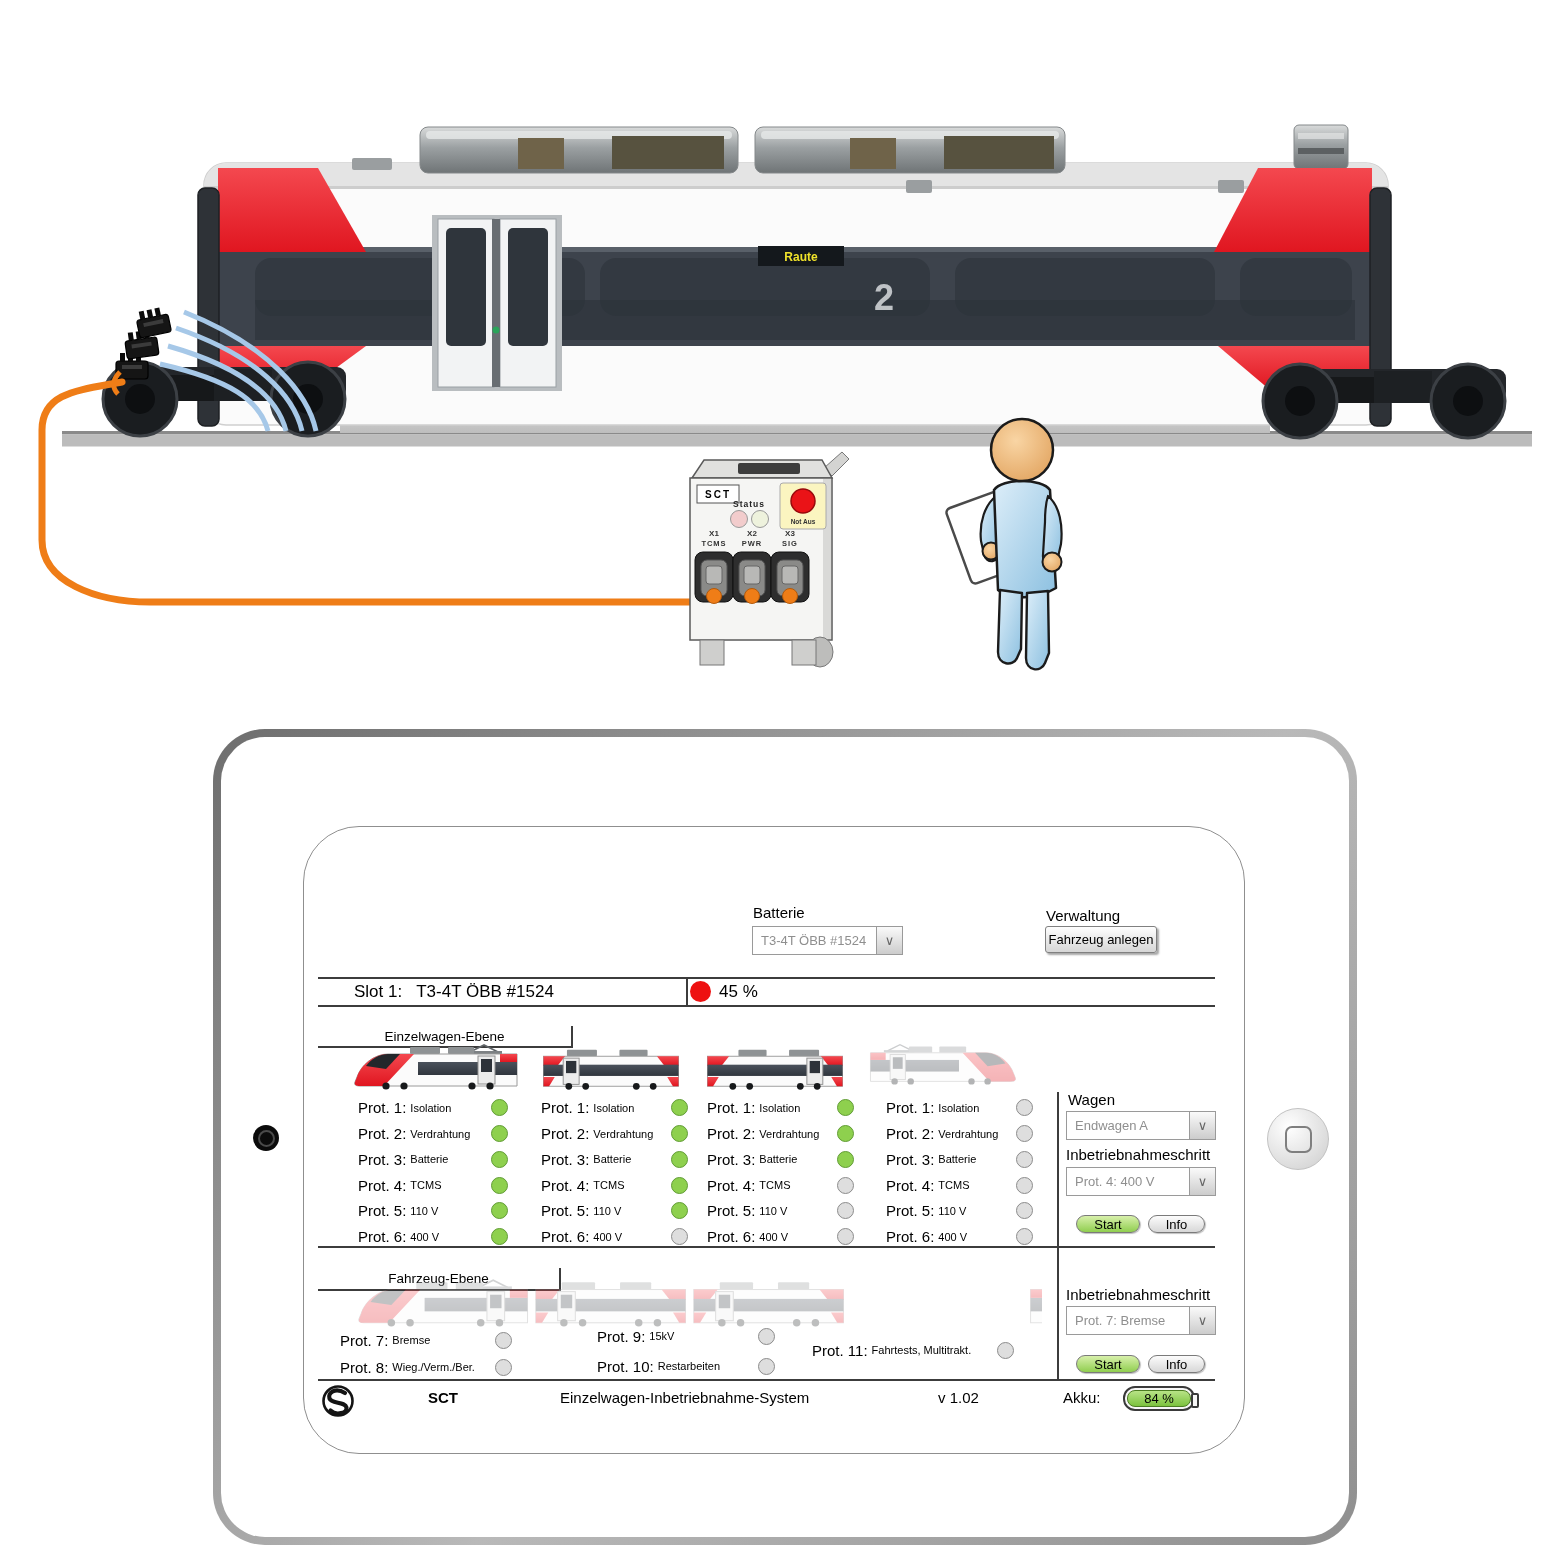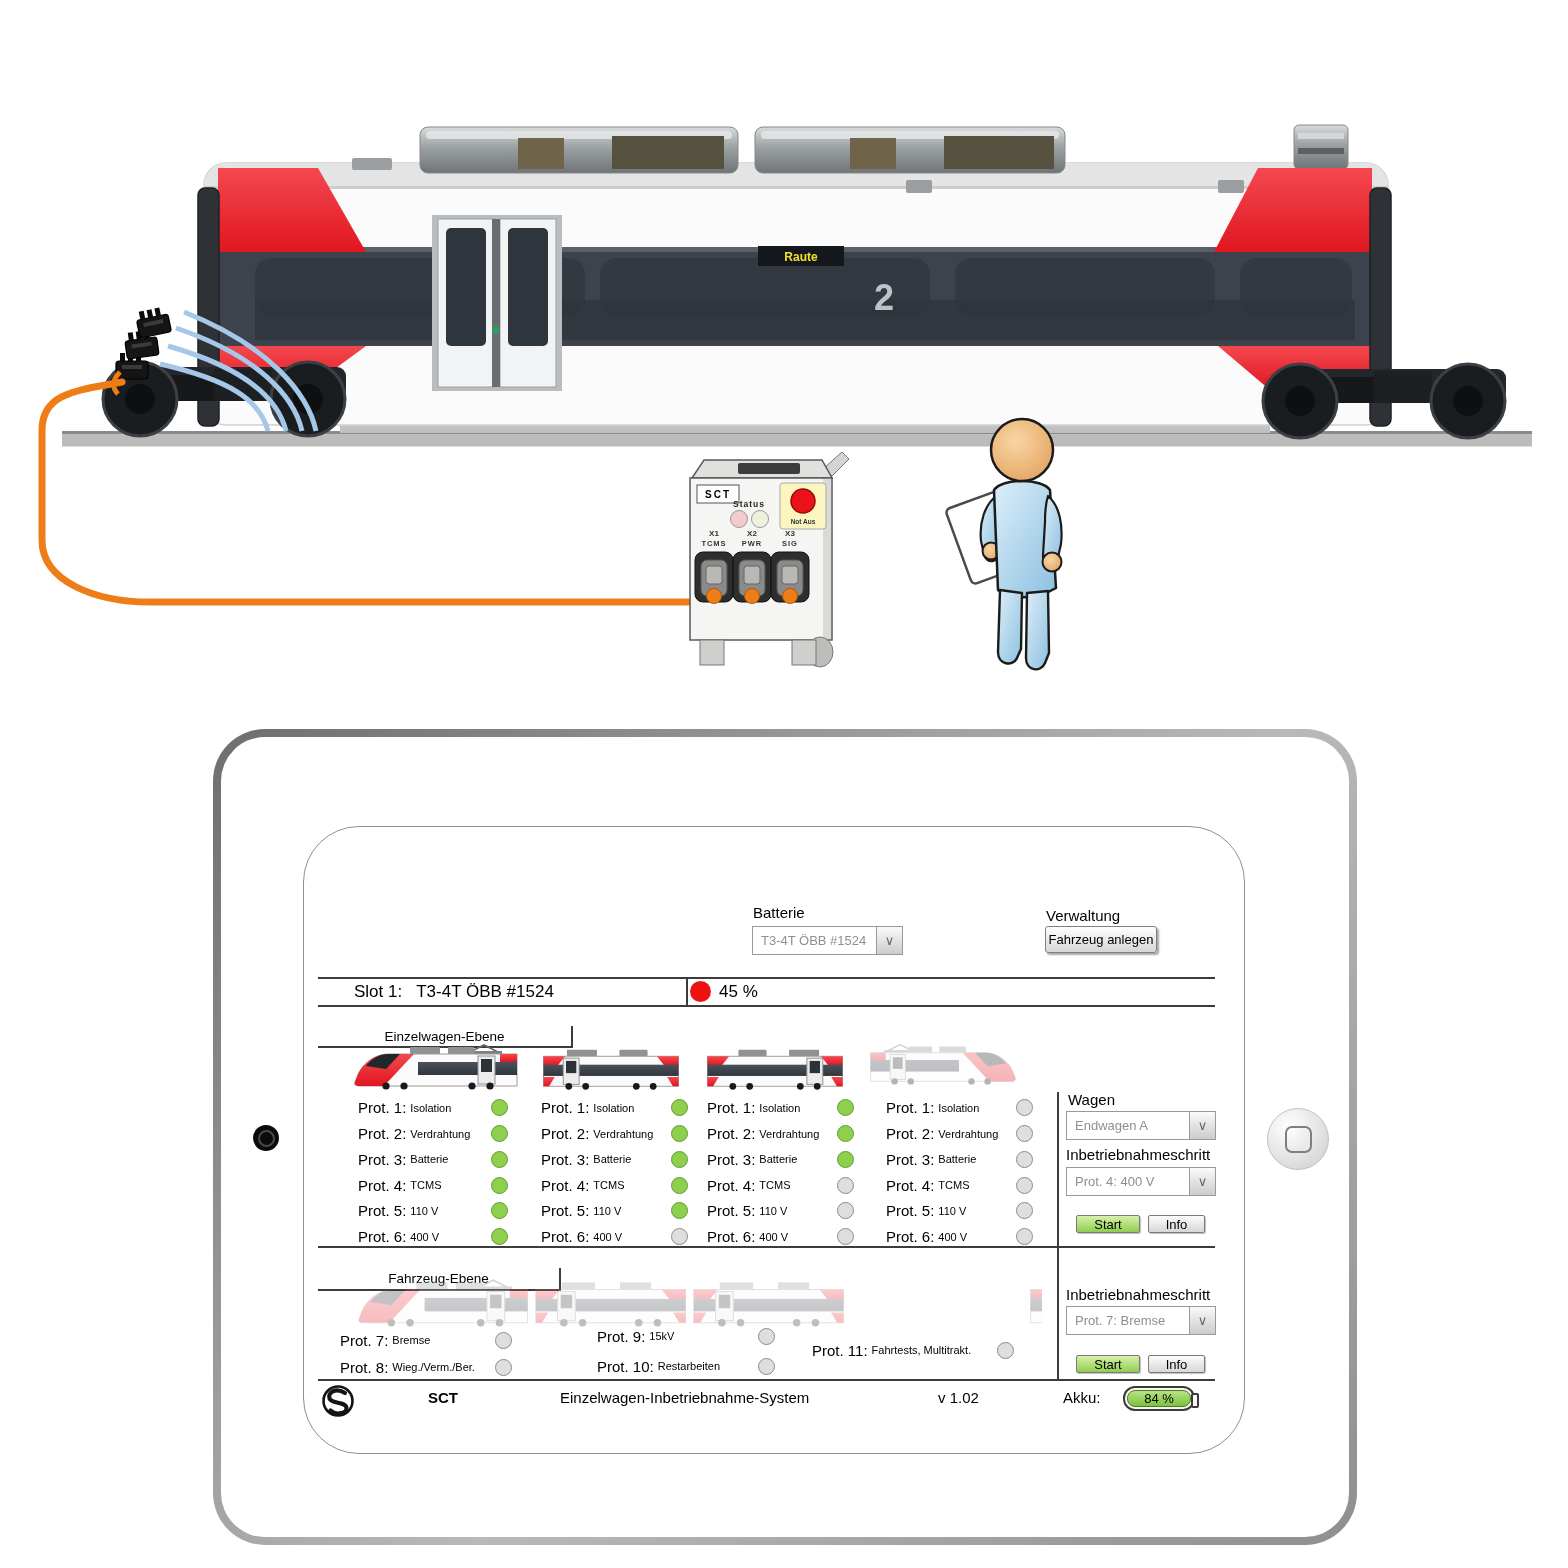--- a/index.html
+++ b/index.html
@@ -9,21 +9,21 @@
   .hline{position:absolute;background:#3c3c3c;height:2px;}
   .vline{position:absolute;background:#3c3c3c;width:2px;}
   .lbl15{font-size:15px;}
   .lbl17{font-size:17px;}
   
   .select{position:absolute;background:#fff;border:1px solid #9a9a9a;display:flex;align-items:stretch;box-sizing:border-box;}
   .select-text{flex:1;font-size:13px;color:#8f8f8f;padding:6px 4px 0 8px;white-space:nowrap;overflow:hidden;}
   .select-arrow{width:25px;border-left:1px solid #9a9a9a;background:linear-gradient(#fafafa,#cccccc);
                 display:flex;align-items:center;justify-content:center;color:#666;font-size:13px;}
   
-  .btn{position:absolute;box-sizing:border-box;border:1.5px solid #7a7a7a;border-radius:2px;
+  .btn{position:absolute;box-sizing:border-box;border:1.5px solid #7a7a7a;border-radius:9px;
        font-size:13px;display:flex;align-items:center;justify-content:center;
        box-shadow:1px 1px 1px rgba(0,0,0,.25);}
   .btn.green{background:linear-gradient(#d8f0ab,#90ce4f);}
   .btn.gray{background:linear-gradient(#fcfcfc,#d7d7d7);}
   .pushbtn{position:absolute;box-sizing:border-box;border:1px solid #808080;border-radius:3px;
        background:linear-gradient(#fefefe,#d6d6d6);font-size:13px;display:flex;align-items:center;justify-content:center;
        box-shadow:2px 2px 2px rgba(0,0,0,.35);}
   
   .pcol{position:absolute;display:flex;flex-direction:column;text-align:right;}
   .prow{display:flex;align-items:center;height:21.5px;margin-bottom:4.3px;}

